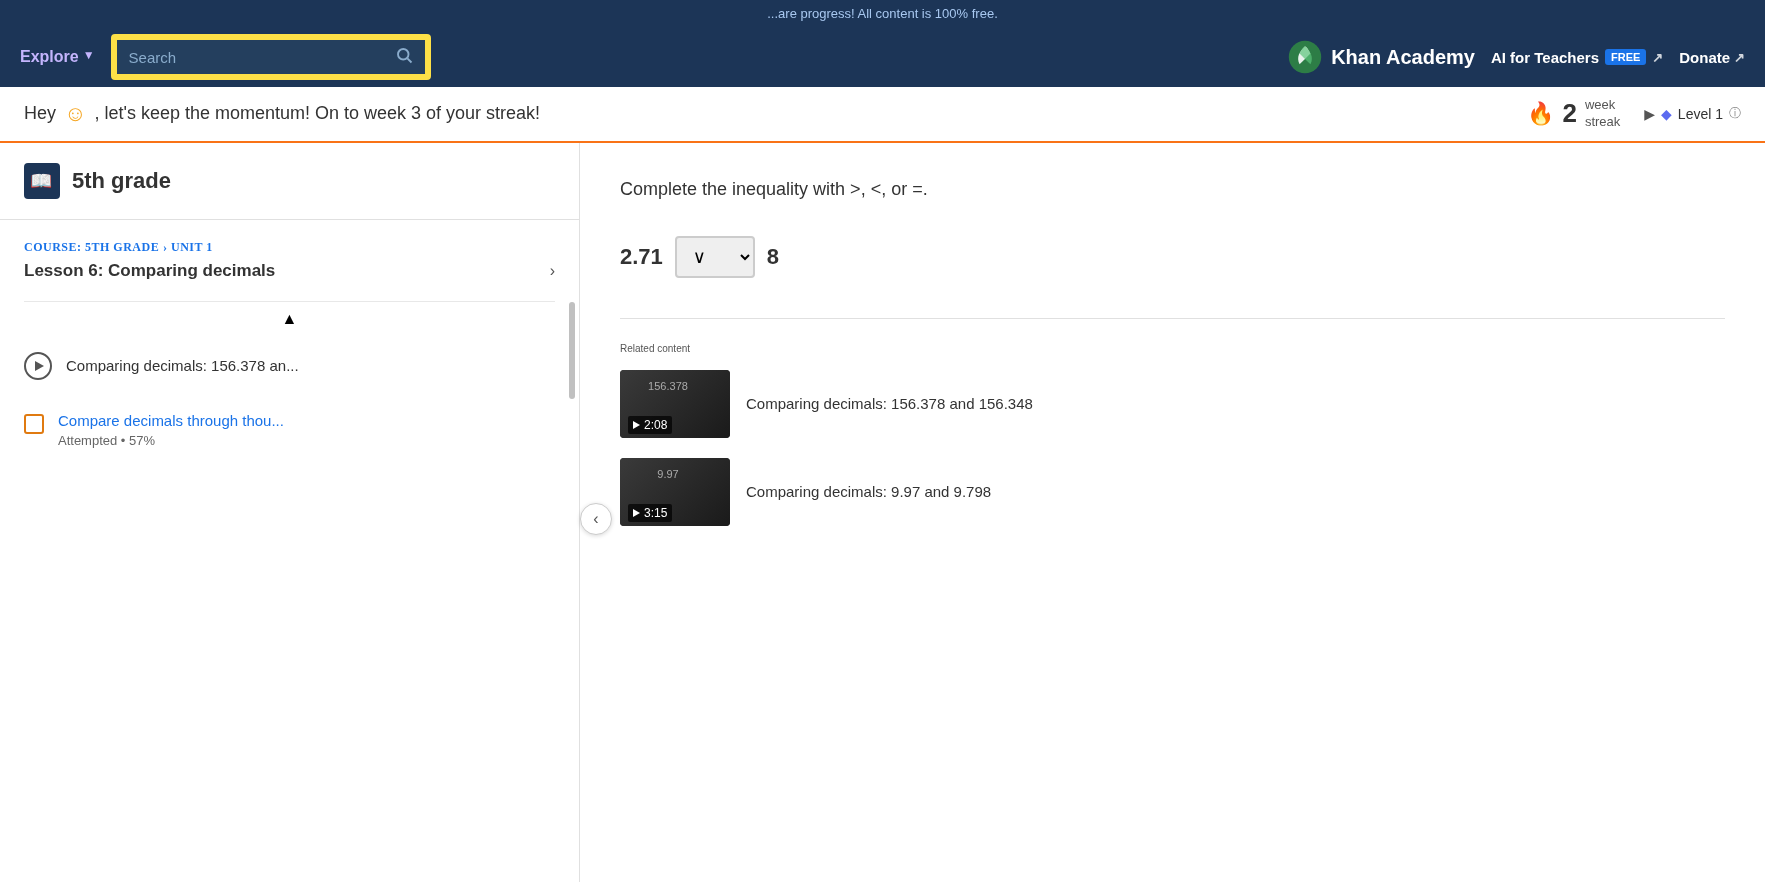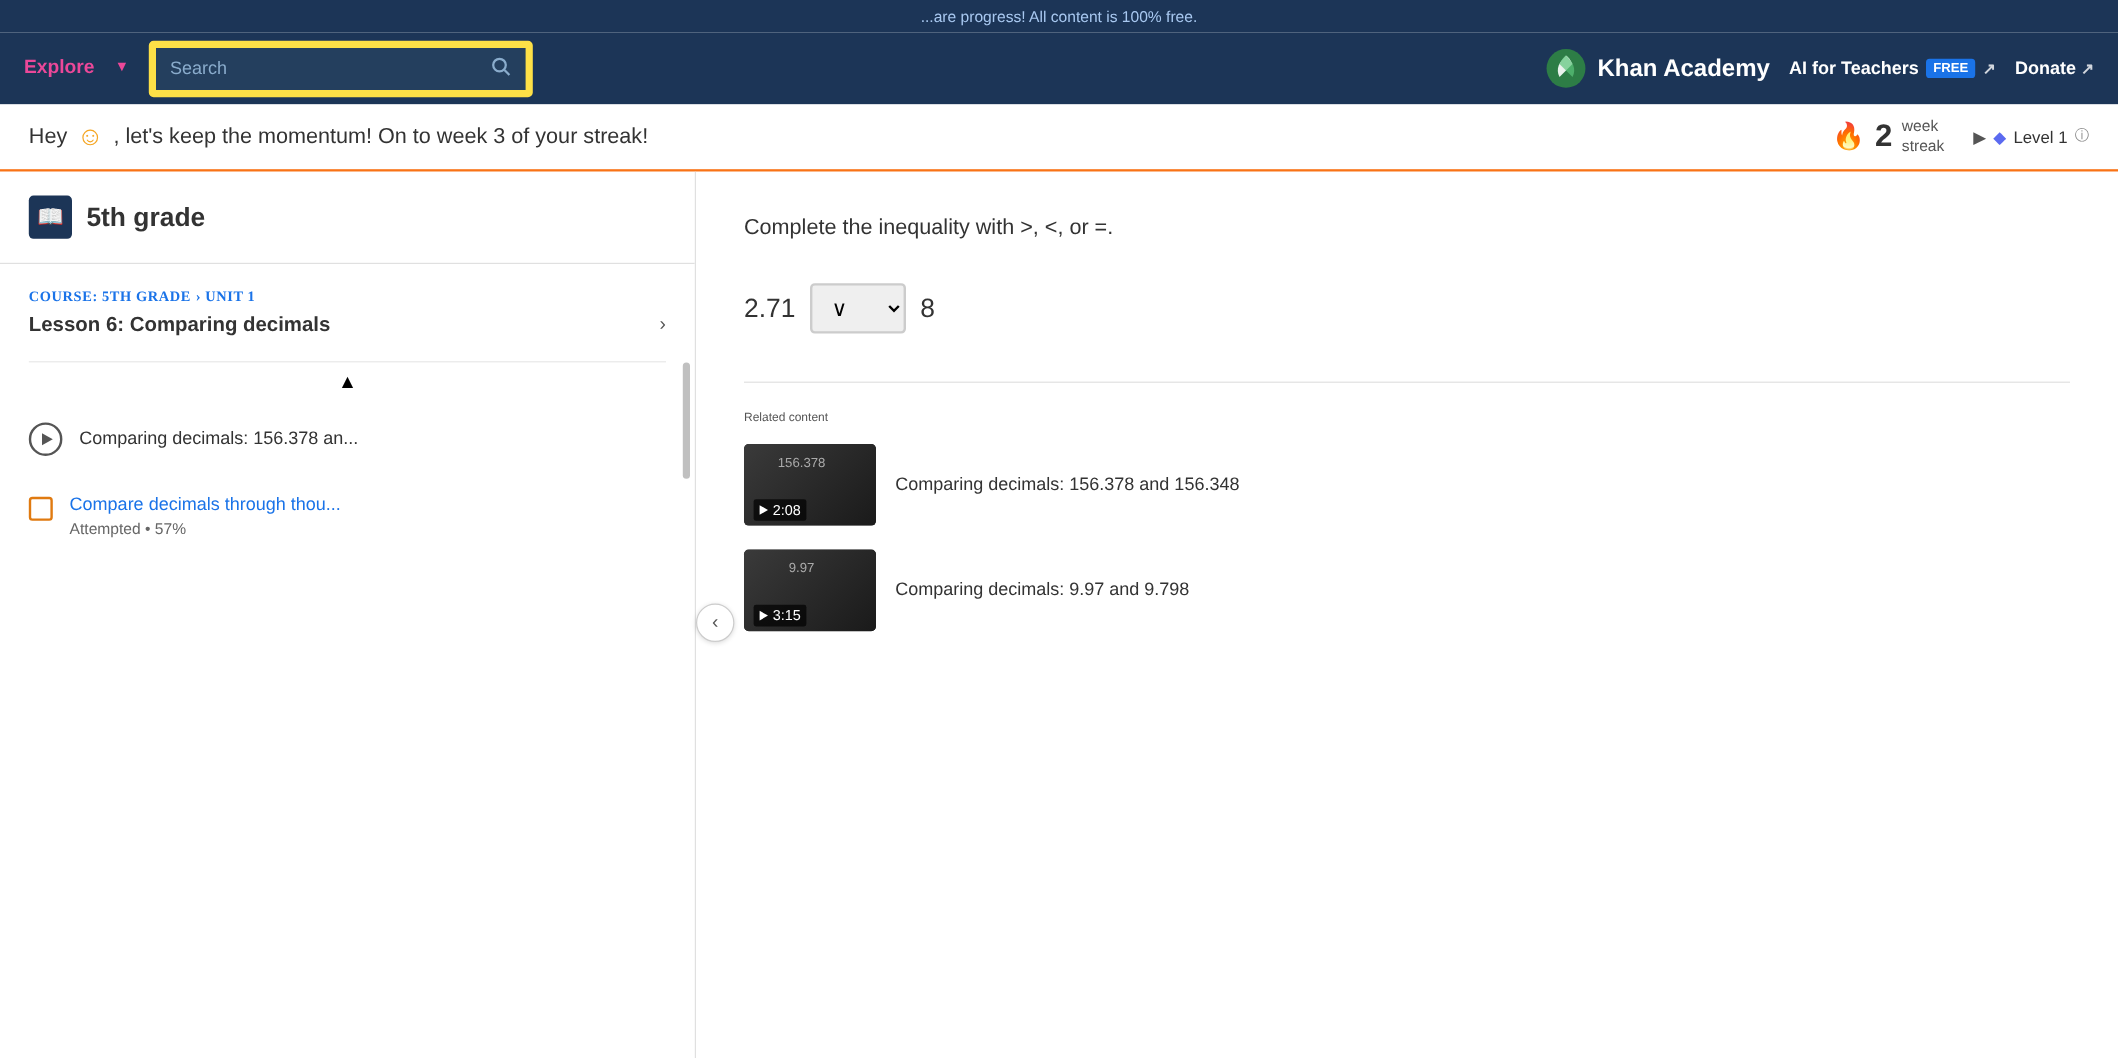--- a/index.html
+++ b/index.html
@@ -17,26 +17,26 @@
     
     .navbar {
       background: #1c3557;
       display: flex;
       align-items: center;
       padding: 0 20px;
       height: 60px;
       gap: 16px;
     }
     .navbar-explore {
-      color: #ec4899;
+      color: #c4b5fd;
       font-size: 16px;
       font-weight: 600;
       display: flex;
       align-items: flex-start;
-      gap: 17px;
+      gap: 4px;
       cursor: pointer;
       white-space: nowrap;
     }
     .navbar-search {
       background: #243f5e;
       border: 6px solid #fde047;
       border-radius: 4px;
       display: flex;
       align-items: center;
       padding: 6px 12px;
@@ -333,21 +333,21 @@
 
     .inequality-row {
       display: flex;
       align-items: center;
       gap: 12px;
       margin-bottom: 40px;
     }
     .number-label {
       font-size: 22px;
       color: #333;
-      font-weight: 400;
+      font-weight: 700;
     }
     .inequality-select {
       border: 2px solid #ccc;
       border-radius: 4px;
       padding: 8px 12px;
       font-size: 18px;
       cursor: pointer;
       outline: none;
       min-width: 80px;
     }

